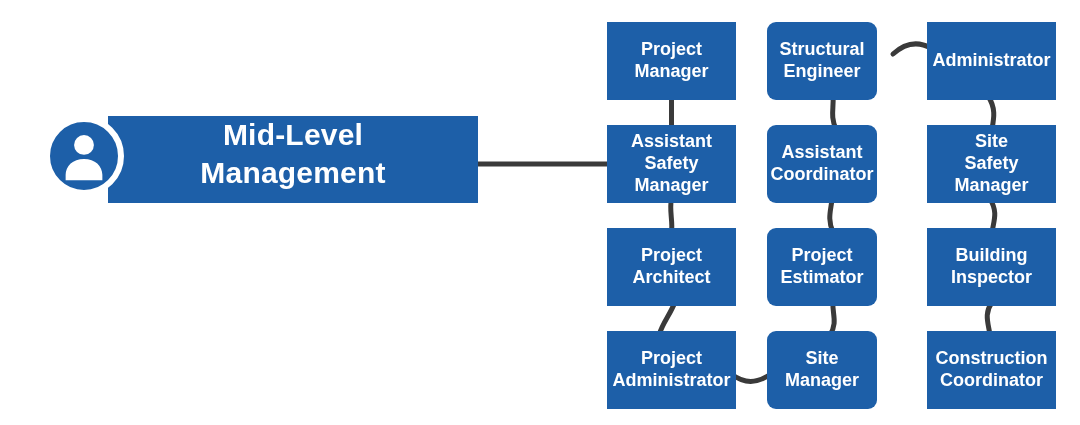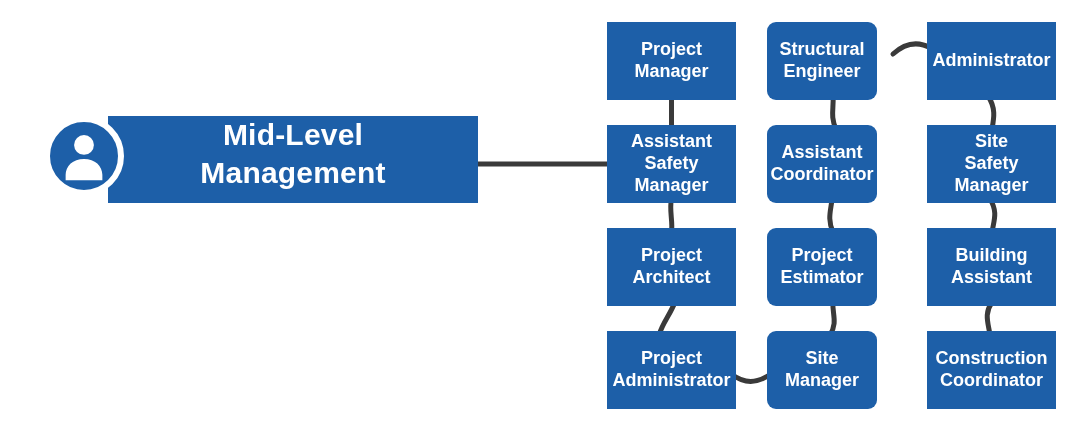--- a/index.html
+++ b/index.html
@@ -161,20 +161,20 @@
   <div class="role-box c3 r1">
     <div class="role-label">Administrator</div>
   </div>
   <div class="role-box c3 r2">
     <div class="role-label">Site
 Safety
 Manager</div>
   </div>
   <div class="role-box c3 r3">
     <div class="role-label">Building
-Assistant</div>
+Inspector</div>
   </div>
   <div class="role-box c3 r4">
     <div class="role-label">Construction
 Coordinator</div>
   </div>
 
 </div>
 
 </body></html>

